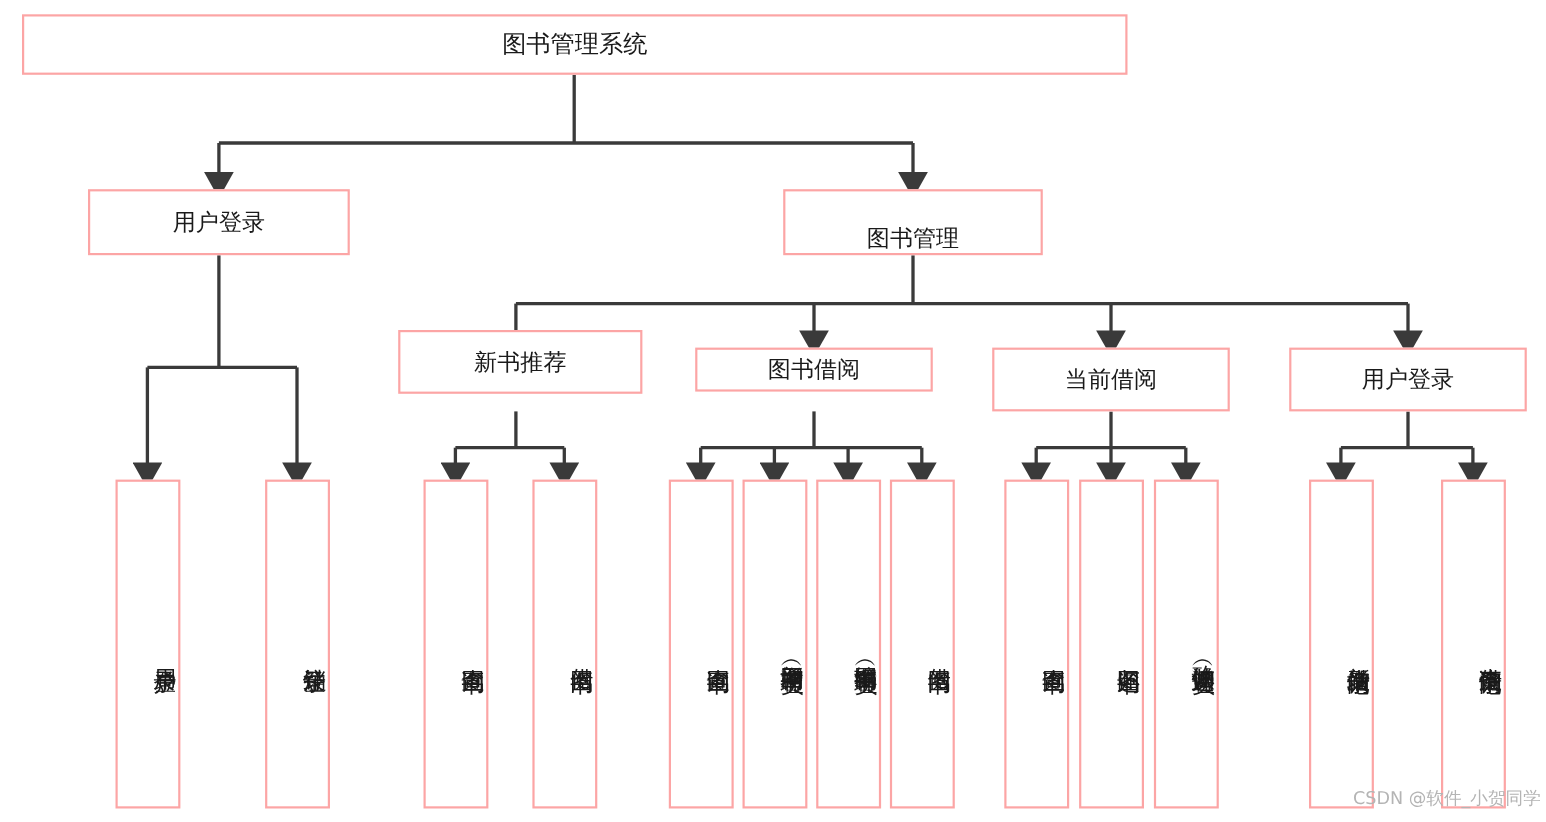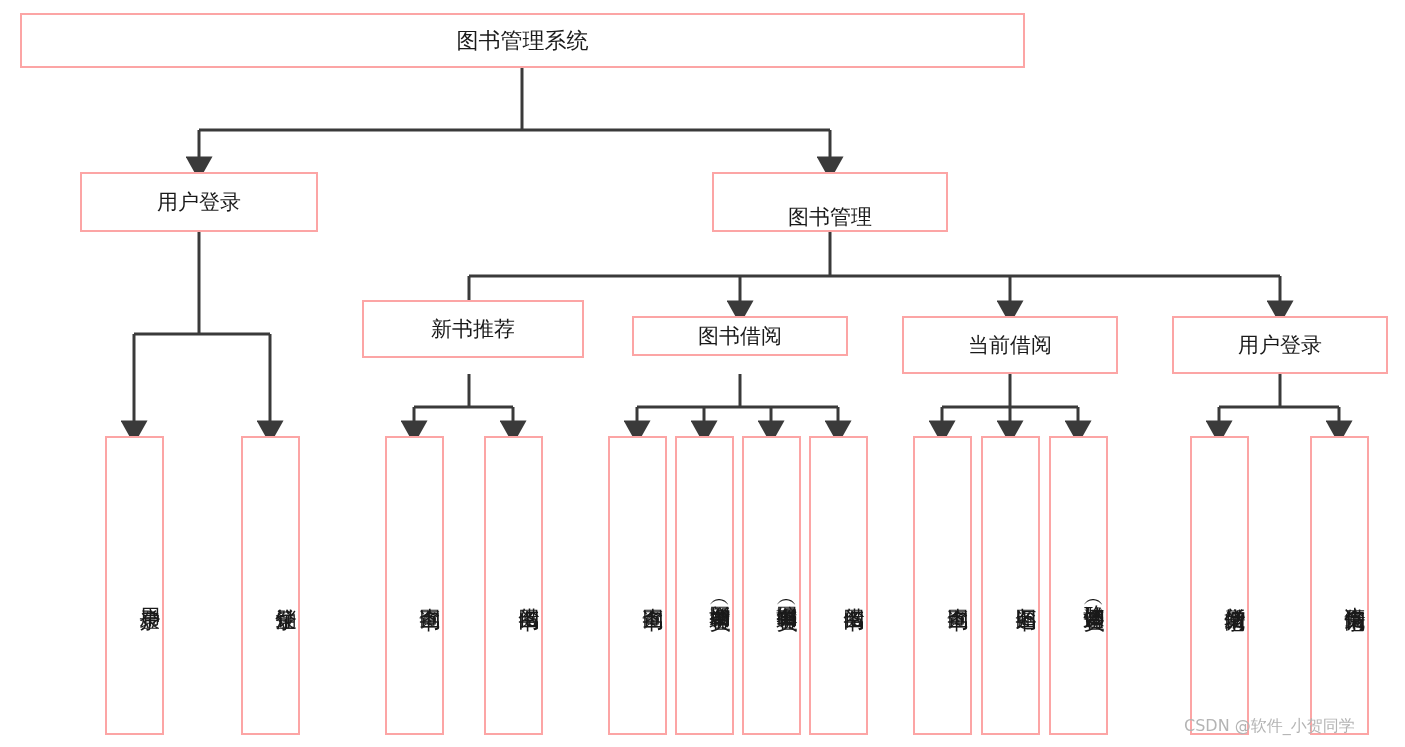--- a/index.html
+++ b/index.html
@@ -178,15 +178,15 @@
     <span class="lbl">确认归还（管理员）</span>
   </div>
 
   <div class="node v" style="left:1190px; top:436px; width:59px; height:299px;">
     <span class="lbl">新增借阅记录</span>
   </div>
   <div class="node v" style="left:1310px; top:436px; width:59px; height:299px;">
     <span class="lbl">查询借阅记录</span>
   </div>
 
-  <div class="watermark" style="left:1184px; top:716px;">CSDN @软件_小贺同学</div>
+  <div class="watermark" style="left:1230px; top:716px;">CSDN @软件_小贺同学</div>
 
 </div>
 
 </body></html>

